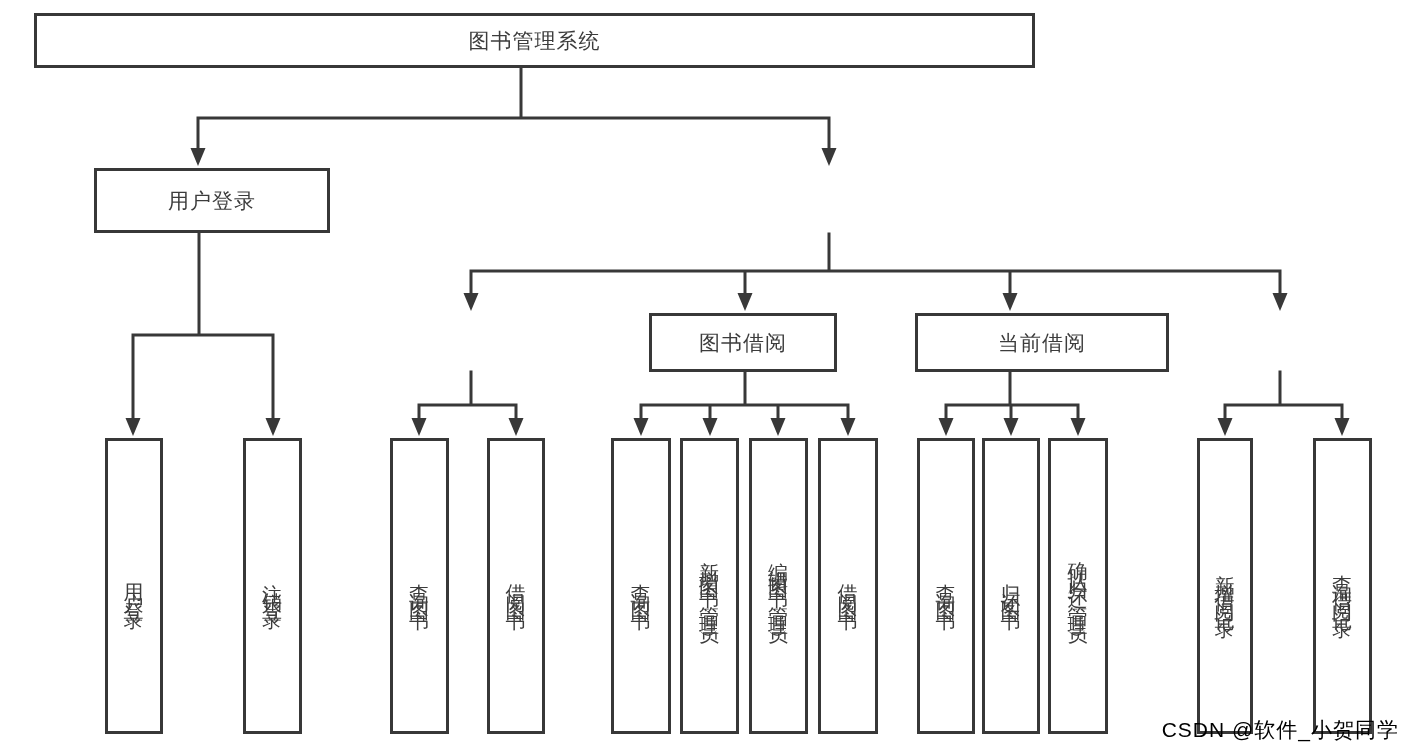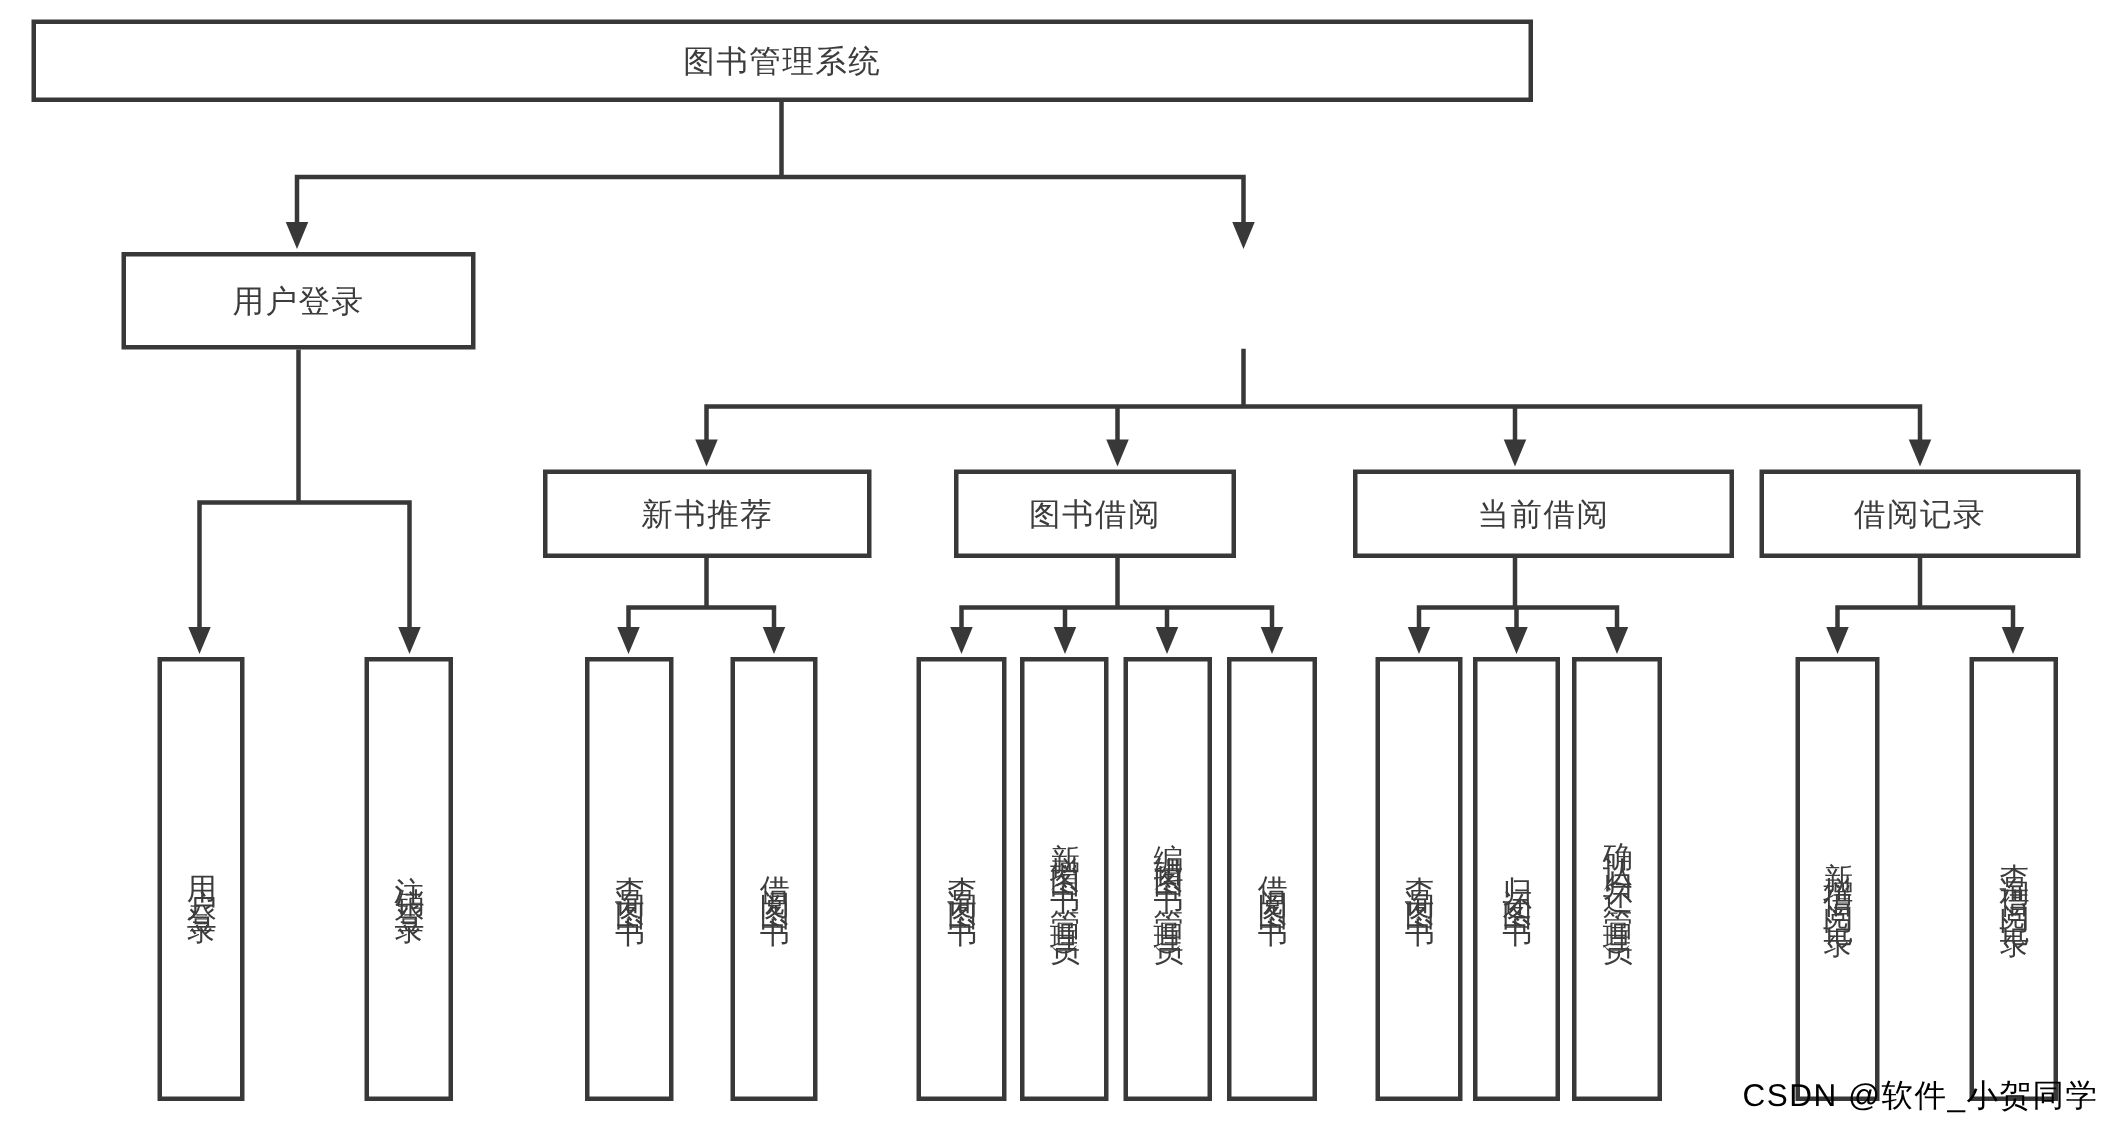--- a/index.html
+++ b/index.html
@@ -28,20 +28,21 @@
     box-sizing: border-box;
     background: #ffffff;
     border: 3px solid #383838;
     display: flex;
     align-items: center;
     justify-content: center;
     color: #3c3c3c;
     font-size: 21px;
     letter-spacing: 1px;
     white-space: nowrap;
+    margin-left: 13px;
   }
   .leaf {
     position: absolute;
     box-sizing: border-box;
     background: #ffffff;
     border: 3px solid #383838;
     display: flex;
     align-items: center;
     justify-content: center;
     color: #3c3c3c;
@@ -106,31 +107,25 @@
   </svg>
 
   <div class="node" style="left:21px;top:13px;width:1001px;height:55px">
     <span>图书管理系统</span>
   </div>
 
   <div class="node" style="left:81px;top:168px;width:236px;height:65px">
     <span>用户登录</span>
   </div>
 
-  <div class="node" style="left:362px;top:313px;width:219px;height:59px">
-    <span>新书推荐</span>
-  </div>
   <div class="node" style="left:636px;top:313px;width:188px;height:59px">
     <span>图书借阅</span>
   </div>
   <div class="node" style="left:902px;top:313px;width:254px;height:59px">
     <span>当前借阅</span>
-  </div>
-  <div class="node" style="left:1173px;top:313px;width:214px;height:59px">
-    <span>借阅记录</span>
   </div>
 
   <div class="leaf" style="left:105px;top:438px;width:58px;height:296px">
     <span class="vtext">用户登录</span>
   </div>
   <div class="leaf" style="left:243px;top:438px;width:59px;height:296px">
     <span class="vtext">注销登录</span>
   </div>
 
   <div class="leaf" style="left:390px;top:438px;width:59px;height:296px">

